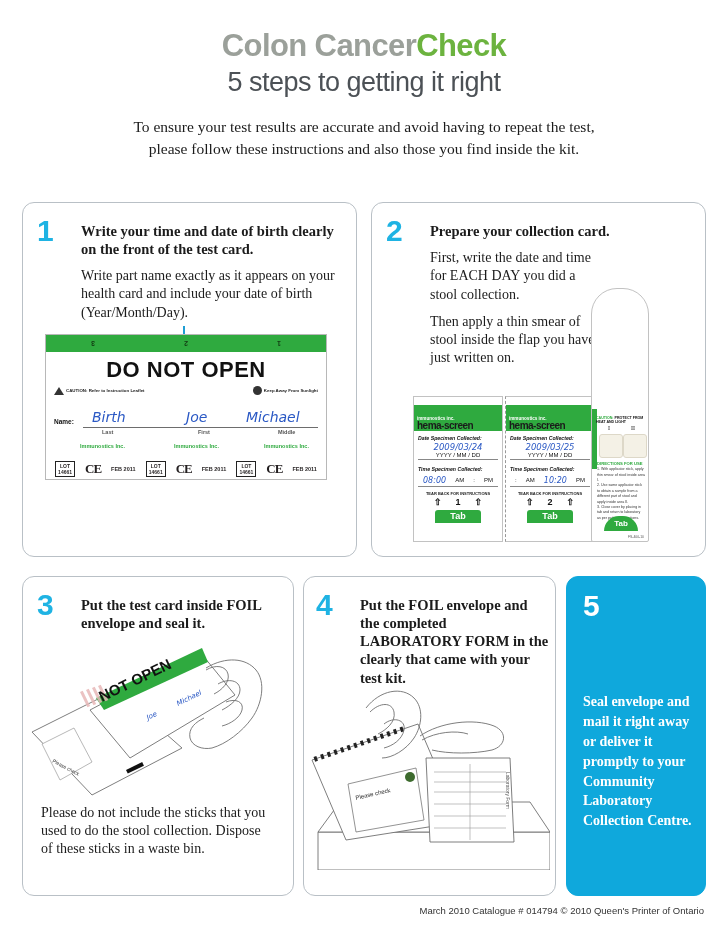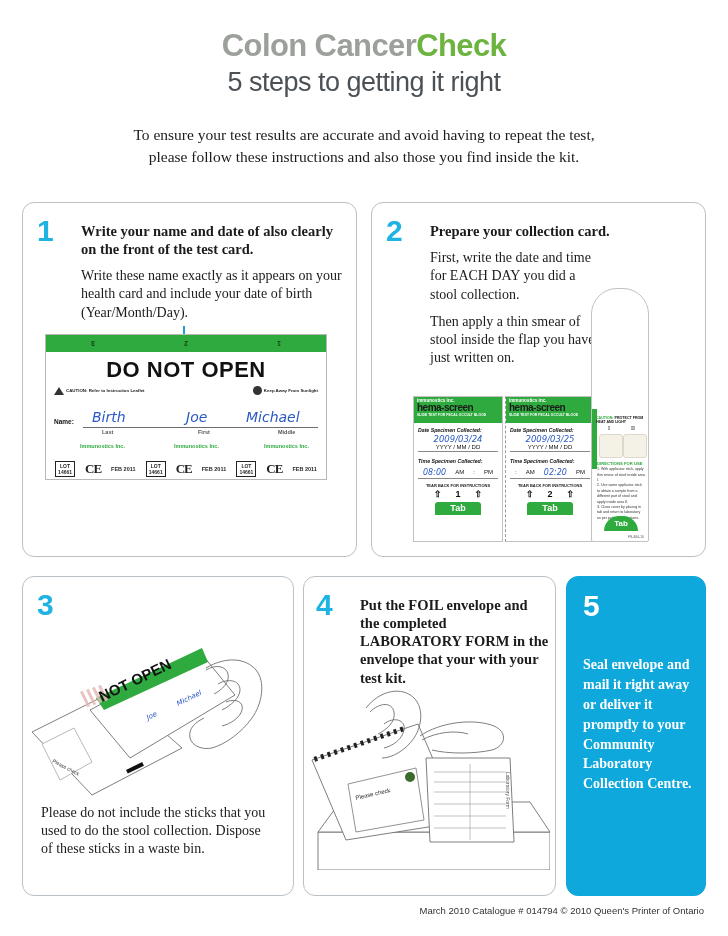--- a/index.html
+++ b/index.html
@@ -34,21 +34,21 @@
   #subtitle {
     font-family: "Liberation Sans", sans-serif;
     font-size: 27px;
     color: #4c5156;
     letter-spacing: -0.5px;
     margin-top: 4px;
     font-weight: normal;
   }
   #intro {
     width: 540px;
-    margin: 26px auto 0 auto;
+    margin: 18px auto 0 auto;
     text-align: center;
     font-size: 15.5px;
     line-height: 1.45;
     color: #1b1b1b;
   }
 
   
   .panel {
     position: absolute;
     border: 1px solid #b9c0c6;
@@ -74,21 +74,21 @@
     font-size: 14.5px;
     line-height: 1.25;
     color: #1b1b1b;
   }
   .step-body {
     font-size: 14px;
     line-height: 1.3;
     color: #1b1b1b;
     margin-top: 9px;
   }
-  .white-text { color: #ffffff; }
+  .white-text { color: #ffffff; margin-top: 37px; }
 
   
   #panel-1 { left: 22px;  top: 202px; width: 335px; height: 355px; }
   #panel-2 { left: 371px; top: 202px; width: 335px; height: 355px; }
   #panel-3 { left: 22px;  top: 576px; width: 272px; height: 320px; }
   #panel-4 { left: 303px; top: 576px; width: 253px; height: 320px; }
   #panel-5 { left: 566px; top: 576px; width: 140px; height: 320px; }
 
   .p1-head-wrap { position: absolute; left: 14px; top: 13px; width: 310px; display: flex; }
   .p1-head-wrap .num-col { width: 44px; }
@@ -257,22 +257,23 @@
     height: 146px;
     border: 1px solid #c2c2c2;
     background: #fff;
     box-sizing: border-box;
   }
   .cc-half.left  { left: 0; }
   .cc-half.right { left: 92px; border-left: 1px dashed #999; }
   .cc-brandbar {
     background: #2faa3f;
     height: 26px;
-    padding: 1px 3px 0 3px;
+    padding: 11px 3px 0 3px;
     box-sizing: border-box;
+    margin-top: 8px;
   }
   .cc-immuno {
     font-family: "Liberation Sans", sans-serif;
     font-size: 4.6px; color: #ffffff; font-weight: bold;
   }
   .cc-hema {
     font-family: "Liberation Sans", sans-serif;
     font-size: 10px; font-weight: bold;
     color: #1b1b1b; letter-spacing: -0.5px;
     line-height: 1;
@@ -418,22 +419,22 @@
     <div>please follow these instructions and also those you find inside the kit.</div>
   </div>
 </div>
 
 <div class="panel" id="panel-1">
   <div class="p1-head-wrap">
     <div class="num-col">
       <span class="step-num">1</span>
     </div>
     <div class="txt-col">
-      <div class="step-head">Write your name and date of also clearly on the front of the test card.</div>
-      <div class="step-body">Write these name exactly as it appears on your health card and include your date of birth (Year/Month/Day).</div>
+      <div class="step-head">Write your time and date of birth clearly on the front of the test card.</div>
+      <div class="step-body">Write part name exactly as it appears on your health card and include your date of birth (Year/Month/Day).</div>
     </div>
   </div>
 </div>
 
 <div id="guide-line"></div>
 
 <div id="testcard">
   <div id="card-greenbar">
     <span>3</span>
     <span>2</span>
@@ -540,21 +541,21 @@
       <div class="cc-hema">hema-screen</div>
       <div class="cc-sub">SLIDE TEST FOR FECAL OCCULT BLOOD</div>
     </div>
     <div class="cc-fieldlab">Date Specimen Collected:</div>
     <div class="cc-hand">2009/03/25</div>
     <div class="cc-fmt">YYYY / MM / DD</div>
     <div class="cc-fieldlab">Time Specimen Collected:</div>
     <div class="cc-timerow">
       <span>:</span>
       <span>AM</span>
-      <span class="cc-timehand">02:20</span>
+      <span class="cc-timehand">10:20</span>
       <span>PM</span>
     </div>
     <div class="cc-tear">TEAR BACK FOR INSTRUCTIONS</div>
     <div class="cc-arrows">
       <span>⇧</span>
       <span>2</span>
       <span>⇧</span>
     </div>
     <div class="cc-tab">Tab</div>
   </div>
@@ -577,20 +578,23 @@
   </div>
   <div id="flap-tab">Tab</div>
   <div id="flap-code">FS-400-10</div>
 </div>
 
 <div class="panel" id="panel-3">
   <div class="p1-head-wrap" style="width:250px;">
     <div class="num-col">
       <span class="step-num">3</span>
     </div>
+    <div class="txt-col">
+      <div class="step-head">Put the test card inside FOIL envelope and seal it.</div>
+    </div>
   </div>
   <div style="position:absolute; left:18px; top:218px; width:232px;" class="step-body">Please do not include the sticks that you used to do the stool collection. Dispose of these sticks in a waste bin.</div>
 </div>
 
 <svg class="illus" id="illus3" viewBox="0 0 250 160">
   <g fill="#ffffff" stroke="#6f6f6f" stroke-width="0.9">
     <polygon points="2,92 86,50 152,108 62,155"></polygon>
     <polygon points="60,70 170,12 205,55 100,118"></polygon>
   </g>
   <polygon points="66,58 172,8 178,22 74,70" fill="#2faa3f"></polygon>
@@ -618,21 +622,21 @@
   <text x="22" y="122" transform="rotate(28 22 122)" font-family="Liberation Sans, sans-serif" font-size="5" fill="#333">Please check</text>
   <rect x="96" y="130" width="18" height="4" fill="#111" transform="rotate(-26 96 130)"></rect>
 </svg>
 
 <div class="panel" id="panel-4">
   <div class="p1-head-wrap" style="width:234px; left:12px;">
     <div class="num-col">
       <span class="step-num">4</span>
     </div>
     <div class="txt-col">
-      <div class="step-head">Put the FOIL envelope and the completed LABORATORY FORM in the envelope that your with your test kit.</div>
+      <div class="step-head">Put the FOIL envelope and the completed LABORATORY FORM in the clearly that came with your test kit.</div>
     </div>
   </div>
 </div>
 
 <svg class="illus" id="illus4" viewBox="0 0 240 198">
   <g fill="#ffffff" stroke="#6f6f6f" stroke-width="0.9">
     <polygon points="8,160 240,160 240,198 8,198"></polygon>
     <polygon points="8,160 30,130 220,130 240,160"></polygon>
     <polygon points="2,88 108,52 150,150 36,168"></polygon>
     <polygon points="116,86 200,86 204,170 120,170"></polygon>

